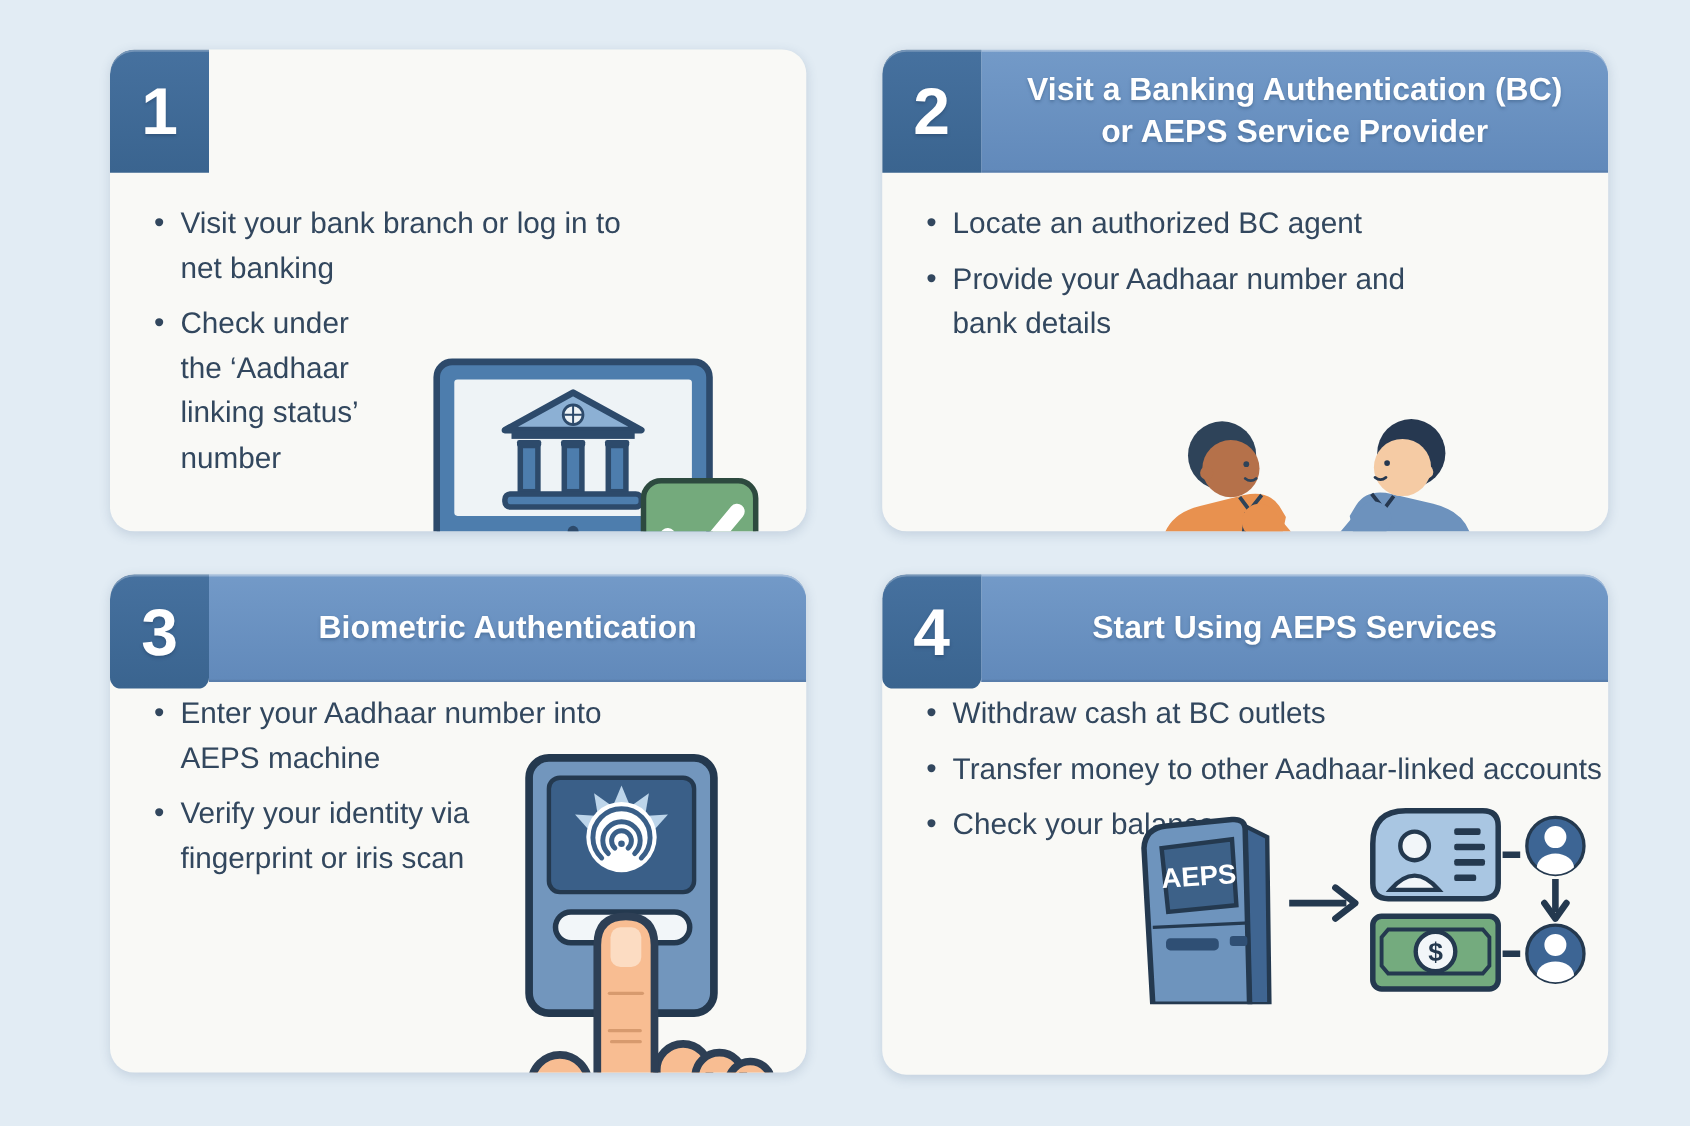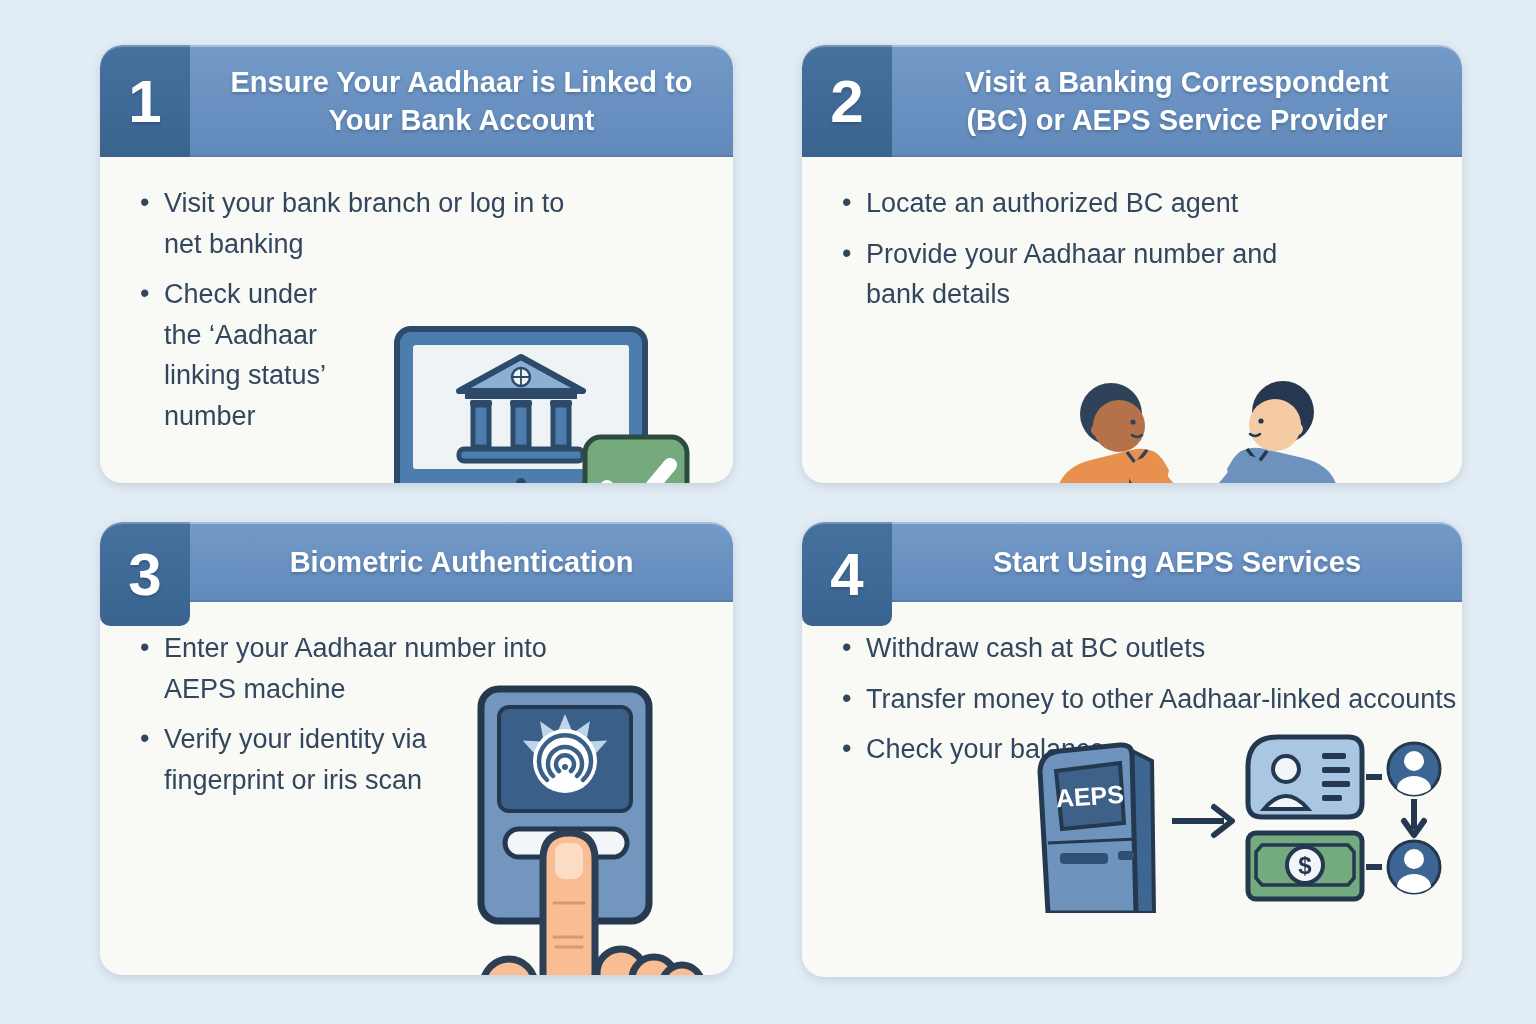--- a/index.html
+++ b/index.html
@@ -37,21 +37,21 @@
   .two-line .numbox{height:112px;}
   .one-line .numbox{height:104px;border-radius:22px 0 10px 10px;}
   .titlebar{
     position:absolute;left:90px;right:0;top:0;
     background:linear-gradient(180deg,#739ac8,#6189ba);
     border-radius:0 22px 0 0;
     display:flex;align-items:center;justify-content:center;
     box-shadow:inset 0 2px 0 rgba(255,255,255,.35), inset 0 -2px 0 rgba(0,0,0,.08);
   }
   .two-line .titlebar{height:112px;}
-  .one-line .titlebar{height:80px;}
+  .one-line .titlebar{height:98px;}
   .title{
     color:#fff;font-size:29px;font-weight:bold;line-height:1.32;
     text-align:center;margin:0 auto;
     text-shadow:0 2px 3px rgba(30,60,95,.35);
   }
   #card1 .title{max-width:470px;}
   #card2 .title{max-width:490px;}
 
   .body{position:relative;width:100%;}
   .two-line .body{height:400px;}
@@ -79,23 +79,20 @@
   #illus2{right:95px;bottom:0;}
   #illus3{right:30px;bottom:-8px;}
   #illus4{right:12px;bottom:0;}
 </style>
 </head>
 <body>
 
 <div class="card two-line" id="card1">
   <div class="header">
     <div class="numbox">1</div>
-    <div class="titlebar">
-      <div class="title">Ensure Your Aadhaar is Linked to Your Bank Account</div>
-    </div>
   </div>
   <div class="body">
     <ul class="bullets">
       <li>Visit your bank branch or log in to net banking</li>
       <li>Check under the ‘Aadhaar linking status’ number</li>
     </ul>
     <svg class="illus" id="illus1" width="330" height="232" viewBox="0 0 330 232">
       <g>
         <rect x="12" y="8" width="248" height="170" rx="14" fill="#4d7dad" stroke="#2d4a6b" stroke-width="6"></rect>
         <rect x="28" y="24" width="216" height="124" rx="3" fill="#eef3f6"></rect>
@@ -127,21 +124,21 @@
         <path d="M222 166 l23 26 l40 -48" fill="none" stroke="#ffffff" stroke-width="14" stroke-linecap="round" stroke-linejoin="round"></path>
       </g>
     </svg>
   </div>
 </div>
 
 <div class="card two-line" id="card2">
   <div class="header">
     <div class="numbox">2</div>
     <div class="titlebar">
-      <div class="title">Visit a Banking Correspondent (BC) or AEPS Service Provider</div>
+      <div class="title">Visit a Banking Authentication (BC) or AEPS Service Provider</div>
     </div>
   </div>
   <div class="body">
     <ul class="bullets">
       <li>Locate an authorized BC agent</li>
       <li>Provide your Aadhaar number and bank details</li>
     </ul>
     <svg class="illus" id="illus2" width="340" height="185" viewBox="0 0 340 185">
       <g>
         <path d="M26 185 L28 130 Q30 96 64 88 L104 78 Q126 73 136 88 L142 98 L124 185 Z" fill="#e8914f"></path>

